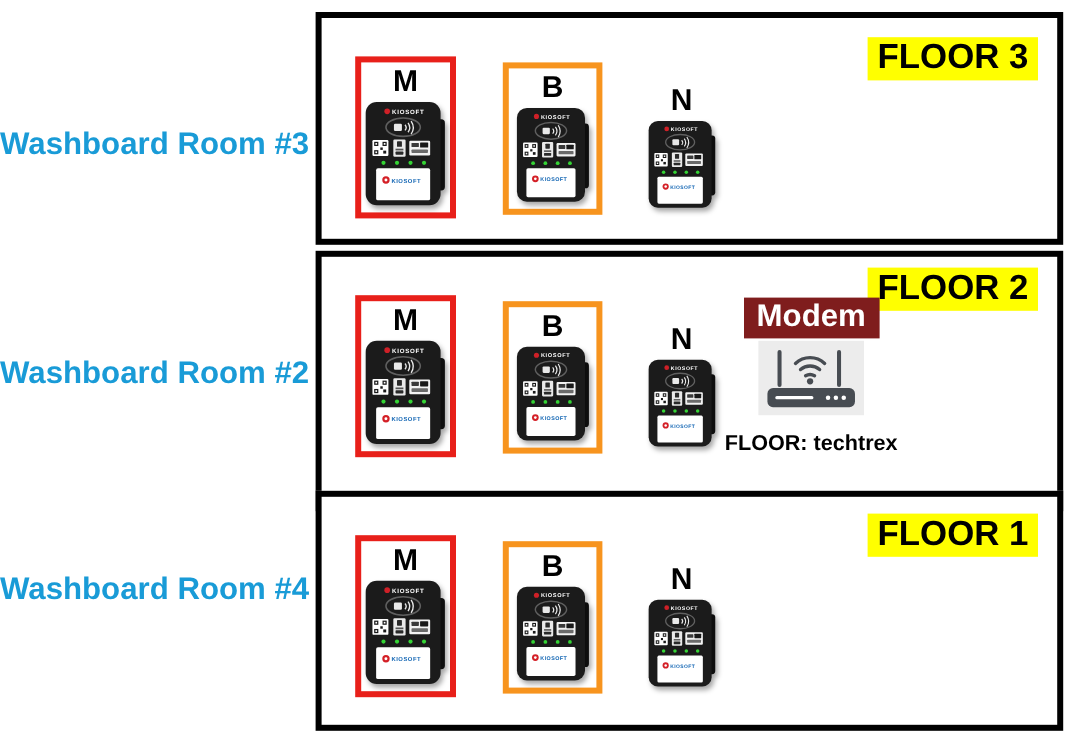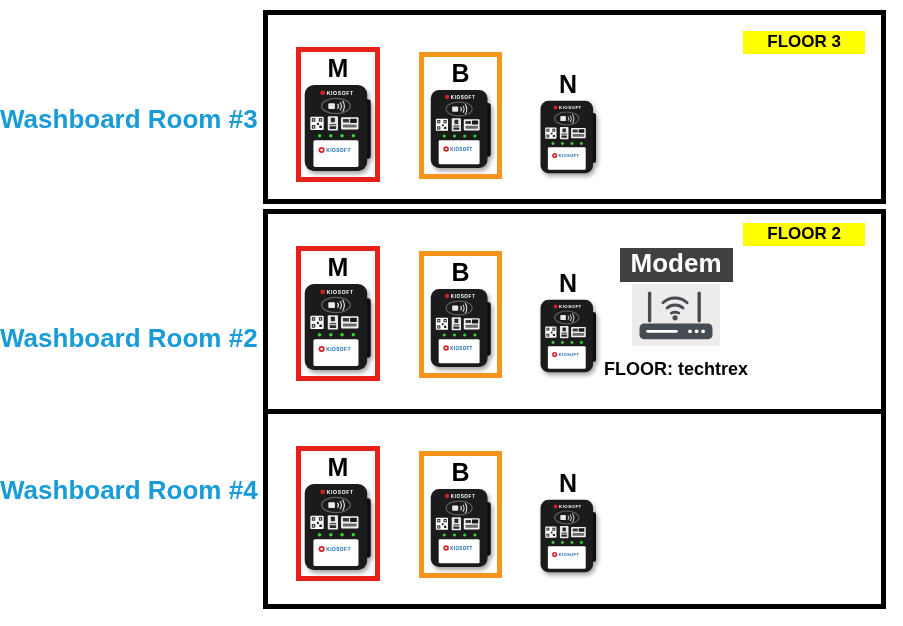--- a/index.html
+++ b/index.html
@@ -15,42 +15,42 @@
   .room-label {
     position: absolute;
     left: 0; width: 242px;
     text-align: center;
     font-weight: bold;
     font-size: 26px;
     color: #199BD7;
     white-space: nowrap;
   }
   .room-3 { top: 104px; }
-  .room-2 { top: 295px; margin-top: 28px; }
+  .room-2 { top: 295px; }
   .room-1 { top: 475px; }
 
   
   .floor {
     position: absolute;
     left: 263px; width: 623px;
     border: 5px solid #000;
     background: #fff;
   }
   .floor-3 { top: 10px;  height: 194px; }
   .floor-2 { top: 209px; height: 217px; }
   .floor-1 { top: 409px; height: 200px; }
 
   .floor-label {
     position: absolute;
     top: 13px; right: 16px;
     background: #FFFF00;
     color: #000;
     font-weight: bold;
-    font-size: 17px;
-    padding: 2px 24px;
+    font-size: 29px;
+    padding: 2px 8px;
     line-height: 1.1;
   }
 
   
   .dev-group {
     position: absolute;
     display: flex;
     flex-direction: column;
     align-items: center;
   }
@@ -72,21 +72,21 @@
 
   
   .modem-group {
     position: absolute;
     left: 347px; top: 34px; width: 122px;
     display: flex;
     flex-direction: column;
     align-items: center;
   }
   .modem-title {
-    background: #404040;
+    background: #7f1d1d;
     color: #fff;
     font-weight: bold;
     font-size: 26px;
     line-height: 1.15;
     padding: 1px 11px 3px;
   }
   .router-box {
     margin-top: 2px;
     width: 88px; height: 62px;
     background: #ececec;
@@ -234,20 +234,21 @@
     <div class="router-box">
       <svg class="router-svg">
           <use href="#router-icon"></use>
         </svg>
     </div>
     <div class="ssid">FLOOR: techtrex</div>
   </div>
 </div>
 
 <div class="floor floor-1">
+  <div class="floor-label" style="top:14px;">FLOOR 1</div>
   <div class="dev-group g-m">
     <div class="dev-label">M</div>
     <svg class="device dev-m">
         <use href="#device-front"></use>
       </svg>
   </div>
   <div class="dev-group g-b">
     <div class="dev-label">B</div>
     <svg class="device dev-b">
         <use href="#device-front"></use>

